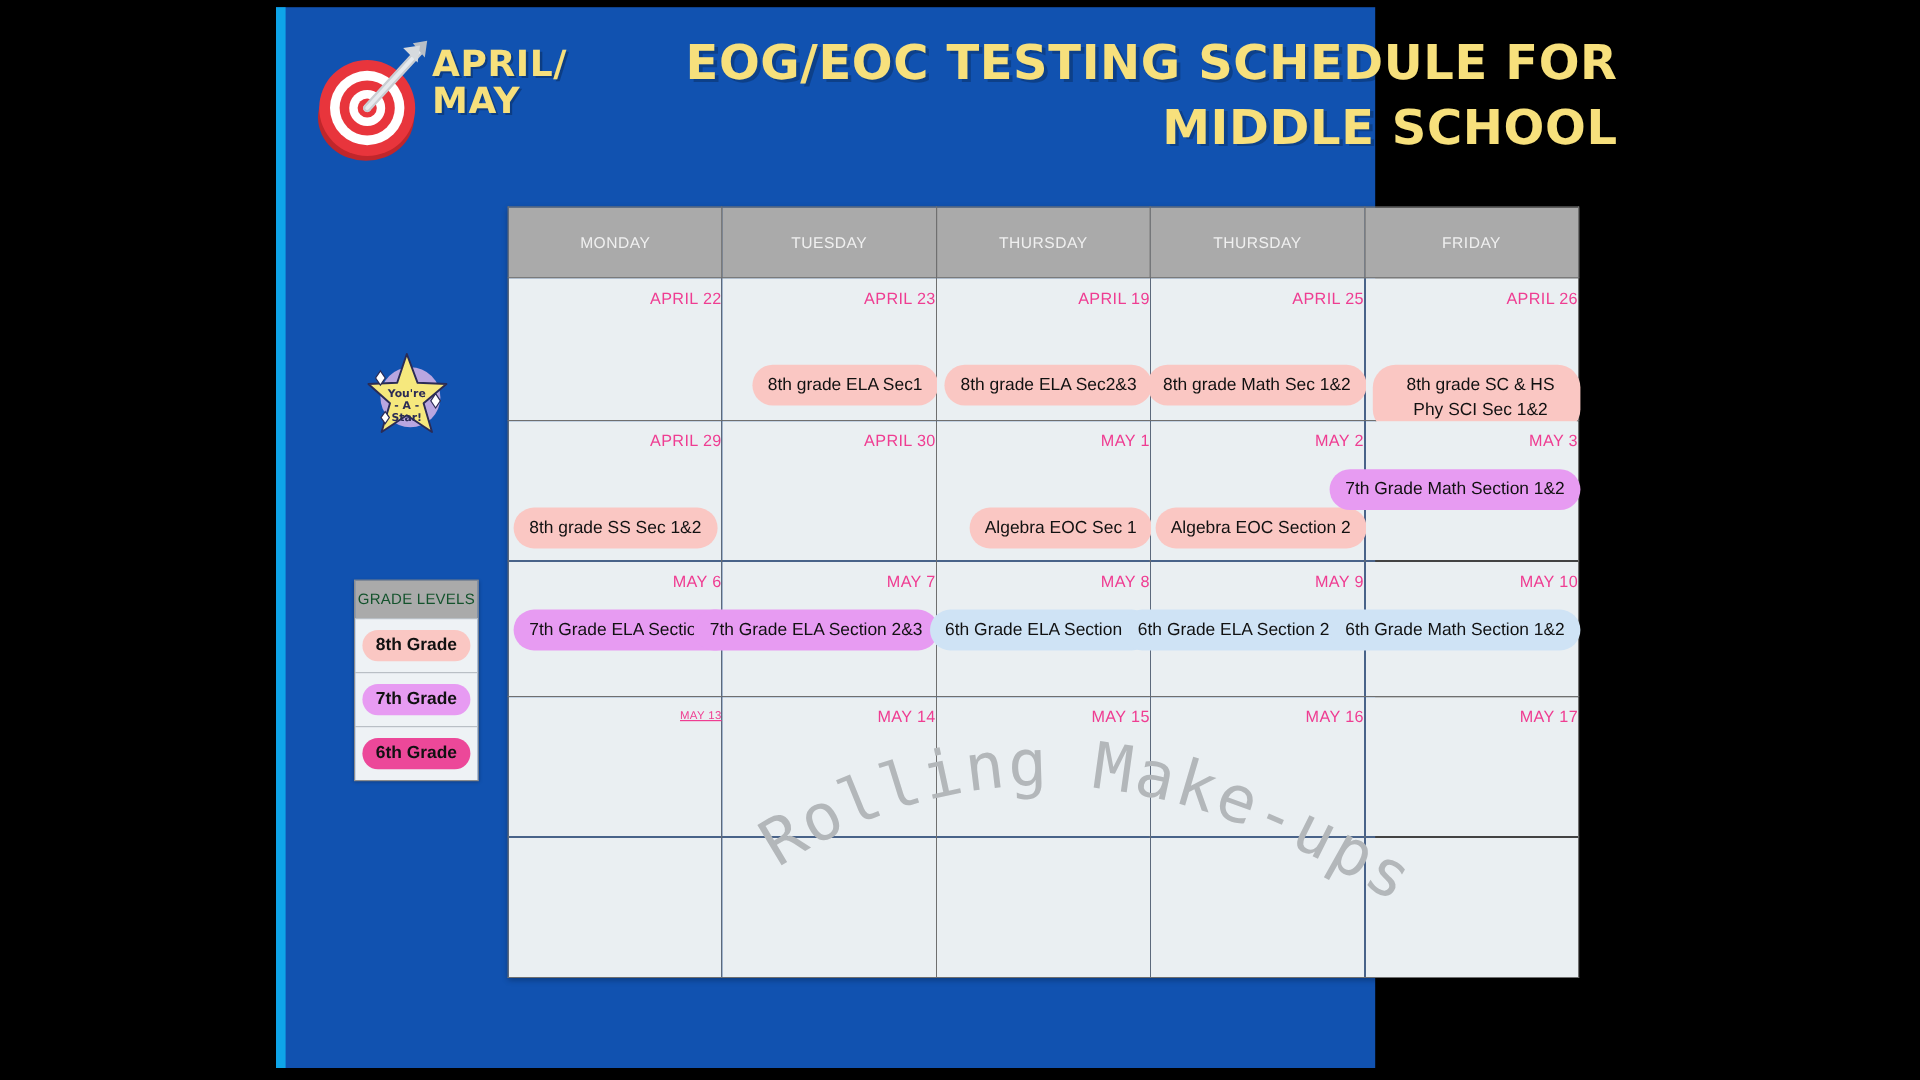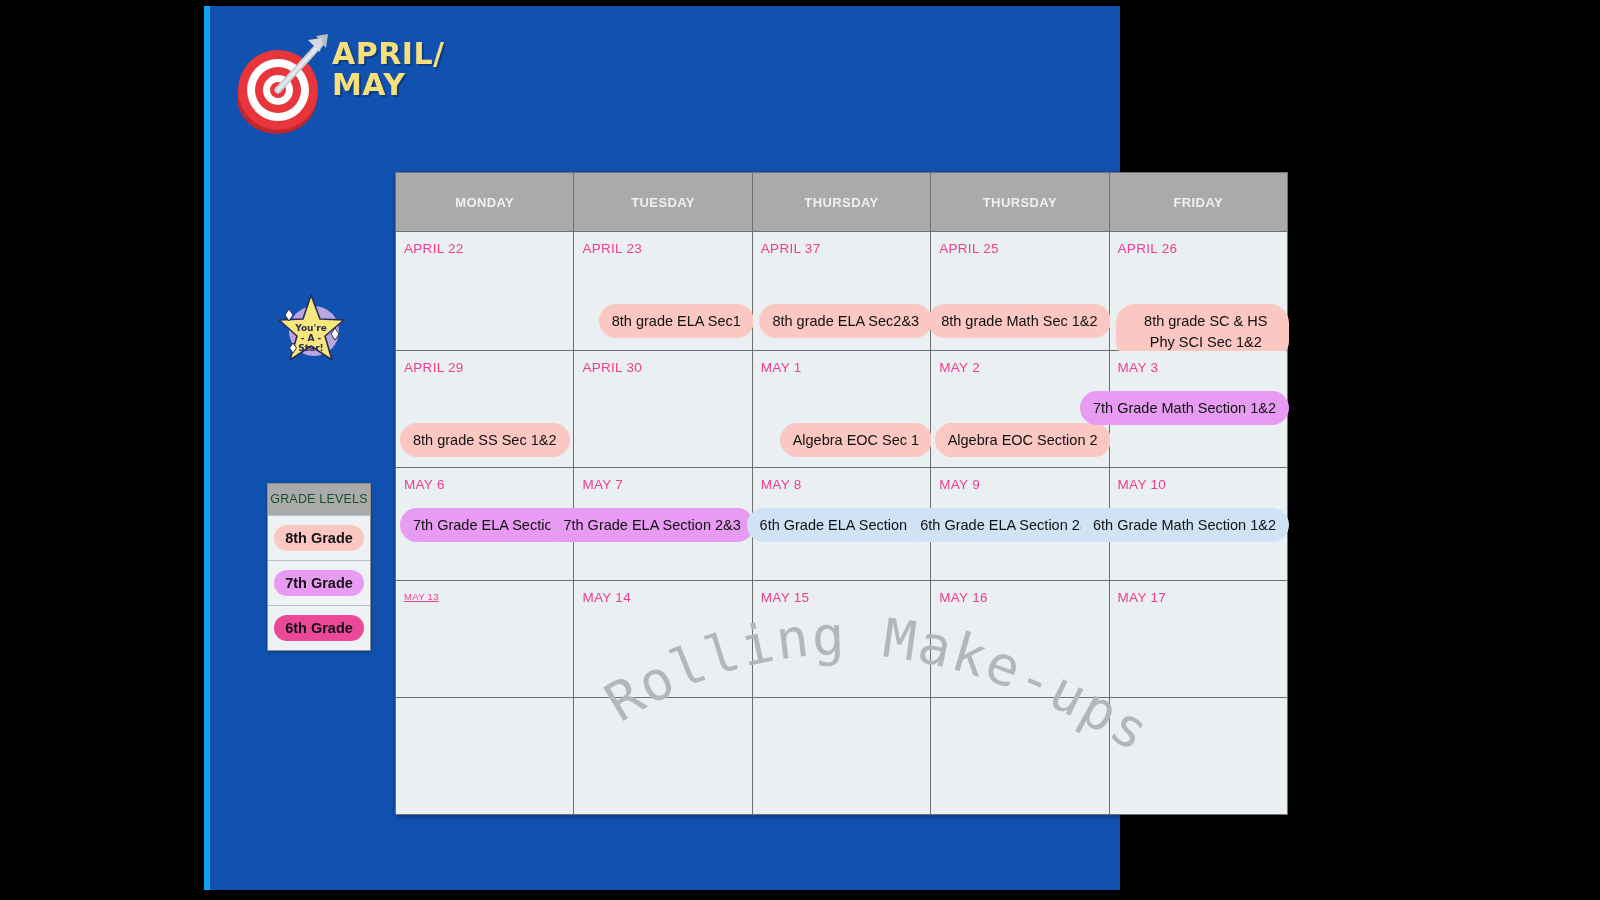--- a/index.html
+++ b/index.html
@@ -3,23 +3,23 @@
 <meta charset="utf-8">
 <title>EOG/EOC Testing Schedule</title>
 <style>
   html,body{margin:0;padding:0;background:#000;}
   body{width:1600px;height:900px;overflow:hidden;font-family:"Liberation Sans",sans-serif;}
 
   #screen{position:relative;width:1600px;height:900px;background:#000;}
 
   
   #canvas{
-    position:absolute;left:204px;top:6px;width:916px;height:884px;
+    position:absolute;left:230px;top:6px;width:916px;height:884px;
     background:#1152b0;
-    border-left:6px solid #0ea5e9;
+    border-left:8px solid #0ea5e9;
     box-sizing:border-box;
   }
 
   
   #target-logo{position:absolute;left:20px;top:20px;width:100px;height:110px;}
   #month-label{
     position:absolute;left:122px;top:32px;
     color:#f7e07c;font-weight:bold;font-size:30px;line-height:31px;
     letter-spacing:.5px;font-family:"DejaVu Sans",sans-serif;
     text-shadow:2px 2px 0 rgba(0,0,0,.25);
@@ -55,38 +55,38 @@
     font-size:14.5px;font-weight:bold;color:#111;
   }
 
   
   #calendar{
     position:absolute;left:185px;top:166px;width:893px;
     box-shadow:0 2px 5px rgba(0,0,0,.30);
   }
   table#cal{border-collapse:collapse;width:893px;table-layout:fixed;}
   table#cal th{
-    background:#aaaaaa;color:#f0f0f0;font-weight:bold;
+    background:#aaaaaa;color:#f0f0f0;font-weight:normal;
     font-size:13px;letter-spacing:.4px;height:56px;
     border:1px solid #6f6f6f;
   }
   table#cal td{
     background:#eaeff2;border:1px solid #6f6f6f;
     vertical-align:top;position:relative;
     padding:0;
   }
   .r1 td{height:118px;}
   .r2 td{height:116px;}
   .r3 td{height:112px;margin-left:35px;}
   .r4 td{height:116px;}
   .r5 td{height:116px;}
 
   .daynum{
     display:block;padding:9px 0 0 8px;
-    color:#ef3d92;font-size:13.5px;letter-spacing:.3px;
+    color:#ef3d92;font-size:13.5px;letter-spacing:.3px;text-align:right;
   }
   .daynum.small{font-size:9.5px;padding-top:10px;text-decoration:underline;}
 
   .evwrap{
     position:absolute;left:6px;right:-2px;top:40px;
     display:flex;justify-content:flex-end;
   }
   .evwrap.leftalign{justify-content:flex-start;left:4px;right:6px;}
   .event{
     display:inline-block;border-radius:19px;
@@ -126,20 +126,24 @@
       <path d="M48 64 L92 16" stroke="#e6eaee" stroke-width="3.2" stroke-linecap="round"></path>
       <path d="M86 10 L98 8 L96 22 Z" fill="#b9bfc6"></path>
       <path d="M78 14 L92 12 L90 26 Z" fill="#d6dade"></path>
     </svg>
 
     <div id="month-label">
       <div>APRIL/</div>
       <div>MAY</div>
     </div>
 
+    <div id="deck-title">
+      <div>EOG/EOC TESTING SCHEDULE FOR</div>
+      <div>MIDDLE SCHOOL</div>
+    </div>
 
     <svg id="star-sticker" viewBox="0 0 68 82">
       <circle cx="36" cy="40" r="25" fill="#b9a6e0"></circle>
       <path d="M33 4 L42 28 L66 29 L47 45 L54 69 L33 55 L12 69 L19 45 L1 29 L25 28 Z" fill="#f6e87d" stroke="#2b2b55" stroke-width="1.6" stroke-linejoin="round"></path>
       <path d="M11 18 l4 6 -4 6 -4 -6 Z" fill="#ffffff" stroke="#2b2b55" stroke-width="1"></path>
       <path d="M57 37 l4 6 -4 6 -4 -6 Z" fill="#ffffff" stroke="#2b2b55" stroke-width="1"></path>
       <path d="M15 52 l3.5 5 -3.5 5 -3.5 -5 Z" fill="#ffffff" stroke="#2b2b55" stroke-width="1"></path>
       <text x="33" y="40" text-anchor="middle" font-family="'DejaVu Sans',sans-serif" font-size="9" font-weight="bold" fill="#2b2b55">You're</text>
       <text x="33" y="50" text-anchor="middle" font-family="'DejaVu Sans',sans-serif" font-size="9" font-weight="bold" fill="#2b2b55">- A -</text>
       <text x="33" y="60" text-anchor="middle" font-family="'DejaVu Sans',sans-serif" font-size="9" font-weight="bold" fill="#2b2b55">Star!</text>
@@ -170,21 +174,21 @@
               <td>
                 <span class="daynum">APRIL 22</span>
               </td>
               <td>
                 <span class="daynum">APRIL 23</span>
                 <div class="evwrap">
                   <span class="event pink">8th grade ELA Sec1</span>
                 </div>
               </td>
               <td>
-                <span class="daynum">APRIL 37</span>
+                <span class="daynum">APRIL 19</span>
                 <div class="evwrap">
                   <span class="event pink">8th grade ELA Sec2&amp;3</span>
                 </div>
               </td>
               <td>
                 <span class="daynum">APRIL 25</span>
                 <div class="evwrap">
                   <span class="event pink">8th grade Math Sec 1&amp;2</span>
                 </div>
               </td>

